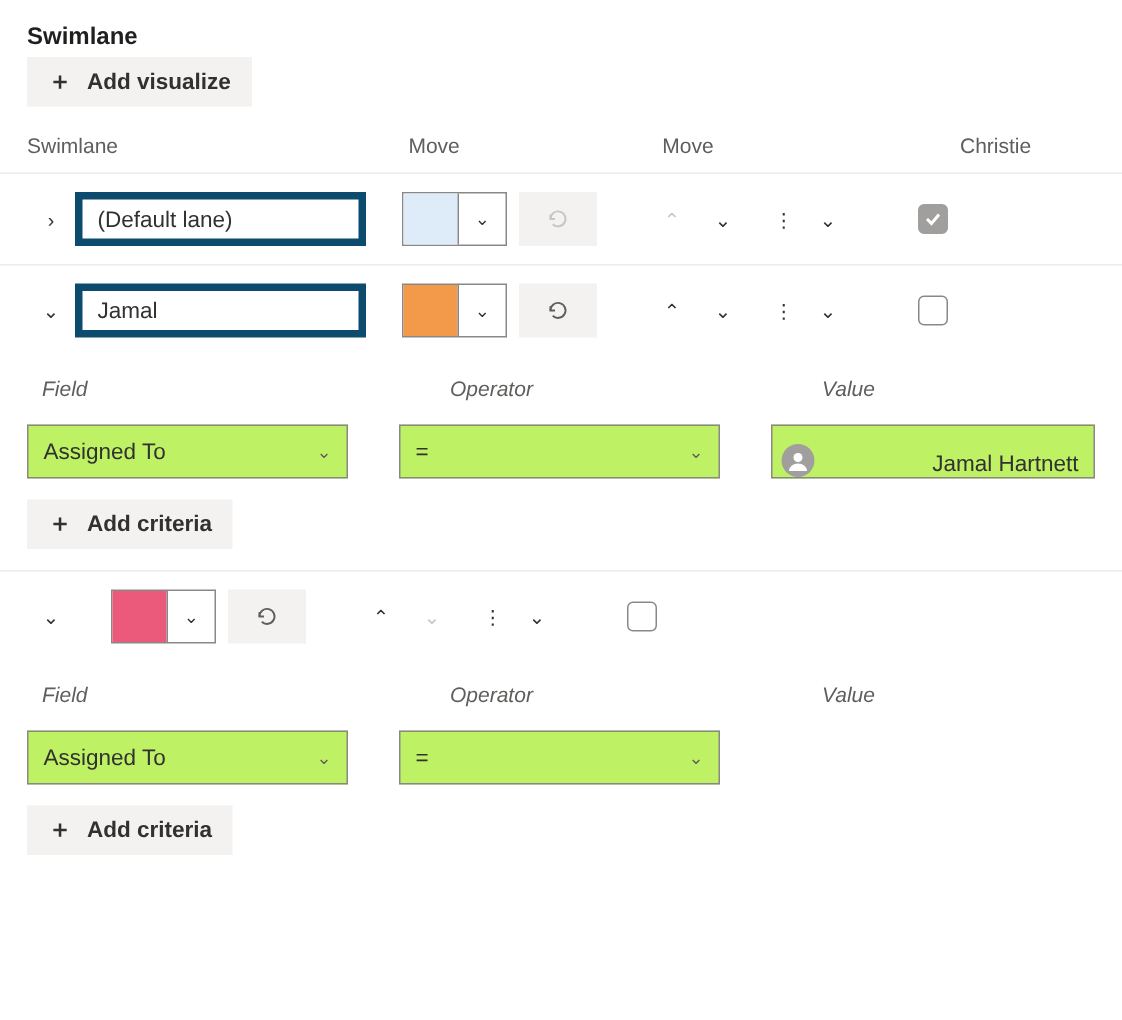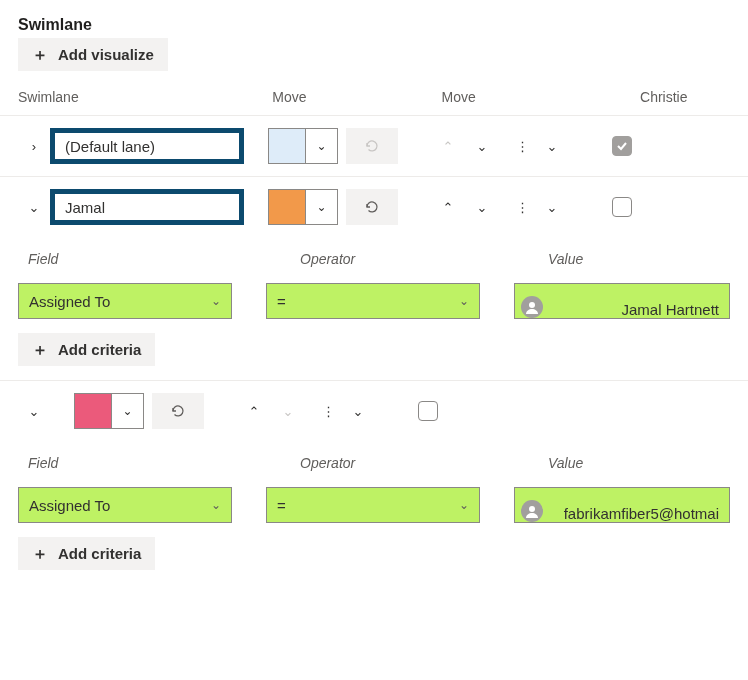--- a/index.html
+++ b/index.html
@@ -404,29 +404,20 @@
 
   <div class="criteria-row">
     <div class="select sel-field">
       <span>Assigned To</span>
       <span class="chev">⌄</span>
     </div>
     <div class="select sel-operator">
       <span>=</span>
       <span class="chev">⌄</span>
     </div>
-    <div class="select sel-value">
-      <span class="avatar">
-        <svg width="14" height="14" viewBox="0 0 14 14">
-            <circle cx="7" cy="5" r="3"></circle>
-            <path d="M1 14c0-3 3-5 6-5s6 2 6 5"></path>
-          </svg>
-      </span>
-      <span>fabrikamfiber5@hotmai</span>
-    </div>
   </div>
 
   <button class="add-criteria last">
     <span class="plus">＋</span>
     <span>Add criteria</span>
   </button>
 
 </div>
 
 </body></html>

